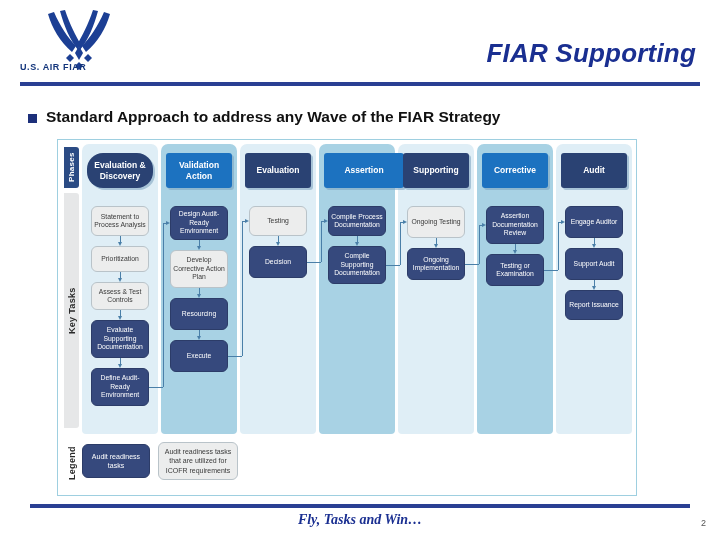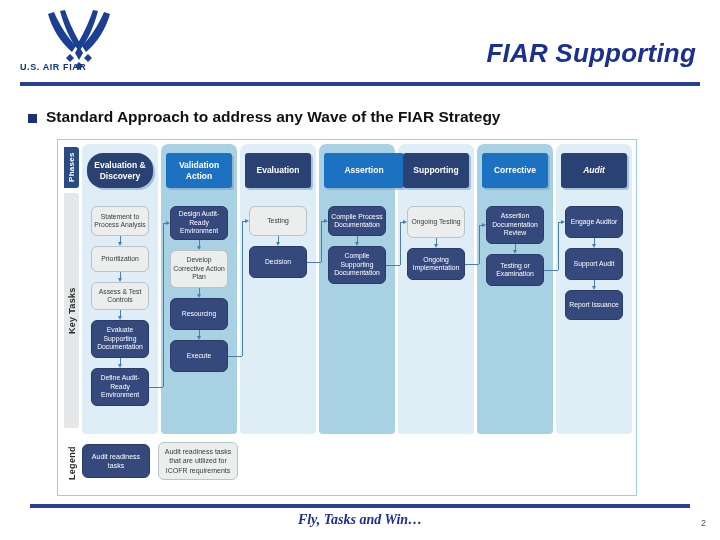--- a/index.html
+++ b/index.html
@@ -170,21 +170,21 @@
       <div class="col-band band-b" style="left: 419px; width: 76px;"></div>
       <div class="col-band band-a" style="left: 498px; width: 76px;"></div>
     </div>
   <div id="chips">
       <div class="phase-chip chip-dark" style="left: 29px; width: 66px; border-radius: 16px;">Evaluation &amp; Discovery</div>
       <div class="phase-chip chip-mid" style="left: 108px; width: 66px;">Validation Action</div>
       <div class="phase-chip chip-dark" style="left: 187px; width: 66px;">Evaluation</div>
       <div class="phase-chip chip-mid" style="left: 266px; width: 80px;">Assertion</div>
       <div class="phase-chip chip-dark" style="left: 345px; width: 66px;">Supporting</div>
       <div class="phase-chip chip-mid" style="left: 424px; width: 66px;">Corrective</div>
-      <div class="phase-chip chip-dark" style="left: 503px; width: 66px; font-style: italic;">Audit</div>
+      <div class="phase-chip chip-dark" style="left: 503px; width: 66px;">Audit</div>
     </div>
   <div id="connectors">
       <div class="arrow-v" style="left: 62px; top: 96px; height: 6px;"></div>
       <div class="arrow-head-down" style="left: 60px; top: 102px;"></div>
       <div class="arrow-v" style="left: 62px; top: 132px; height: 6px;"></div>
       <div class="arrow-head-down" style="left: 60px; top: 138px;"></div>
       <div class="arrow-v" style="left: 62px; top: 170px; height: 6px;"></div>
       <div class="arrow-head-down" style="left: 60px; top: 176px;"></div>
       <div class="arrow-v" style="left: 62px; top: 218px; height: 6px;"></div>
       <div class="arrow-head-down" style="left: 60px; top: 224px;"></div>

